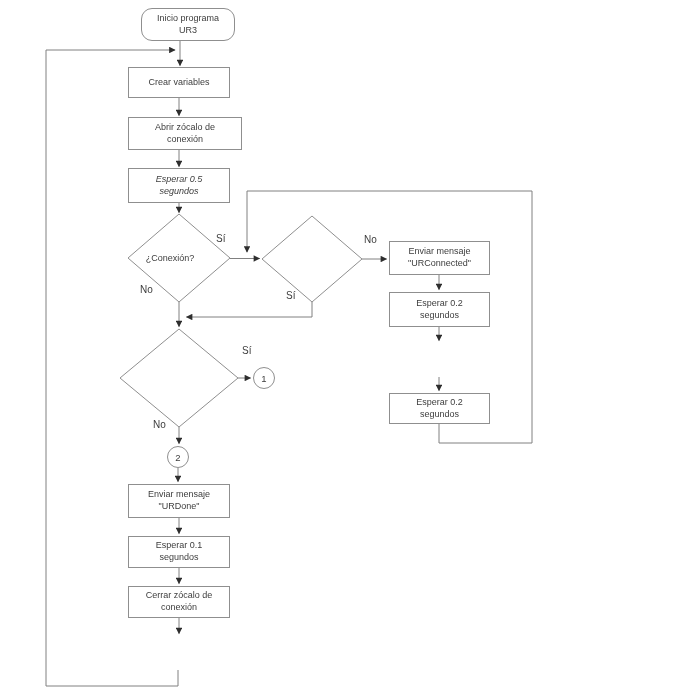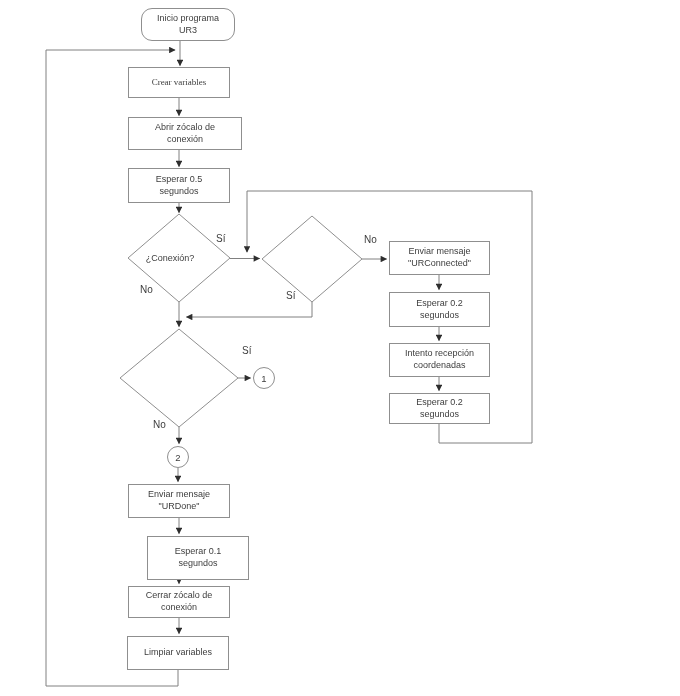--- a/index.html
+++ b/index.html
@@ -102,48 +102,45 @@
     <g stroke="#8f8f8f" stroke-width="1" fill="#ffffff">
       <polygon points="179,214 230,258 179,302 128,258"></polygon>
       <polygon points="312,216 362,259 312,302 262,259"></polygon>
       <polygon points="179,329 238,378 179,427 120,378"></polygon>
     </g>
   </svg>
 
   <div class="node terminator" style="left:133px; top:8px; width:94px; height:33px;margin-left:8px;">Inicio programa
 UR3</div>
 
-  <div class="node" style="left:128px; top:67px; width:102px; height:31px;font-family:Liberation Serif, serif;">Crear variables</div>
+  <div class="node" style="left:128px; top:67px; width:102px; height:31px;">Crear variables</div>
   <div class="node" style="left:128px; top:117px; width:114px; height:33px;">Abrir zócalo de
 conexión</div>
-  <div class="node" style="left:128px; top:168px; width:102px; height:35px;">Esperar 0.5
+  <div class="node" style="left:128px; top:168px; width:102px; height:35px;font-style:italic;">Esperar 0.5
 segundos</div>
 
   <div class="diamond-label" style="left:120px; top:252px; width:100px; height:13px;">¿Conexión?</div>
 
   <div class="edge-label" style="left:216px; top:233px;">Sí</div>
   <div class="edge-label" style="left:140px; top:284px;">No</div>
   <div class="edge-label" style="left:364px; top:234px;">No</div>
   <div class="edge-label" style="left:286px; top:290px;">Sí</div>
   <div class="edge-label" style="left:242px; top:345px;">Sí</div>
   <div class="edge-label" style="left:153px; top:419px;">No</div>
 
   <div class="node" style="left:389px; top:241px; width:101px; height:34px;">Enviar mensaje
 "URConnected"</div>
   <div class="node" style="left:389px; top:292px; width:101px; height:35px;">Esperar 0.2
 segundos</div>
-  <div class="node" style="left:389px; top:343px; width:101px; height:34px;">Intento recepción
-coordenadas</div>
   <div class="node" style="left:389px; top:393px; width:101px; height:31px;">Esperar 0.2
 segundos</div>
 
   <div class="circle-node" style="left:253px; top:367px;">1</div>
   <div class="circle-node" style="left:167px; top:446px;">2</div>
 
   <div class="node" style="left:128px; top:484px; width:102px; height:34px;">Enviar mensaje
 "URDone"</div>
-  <div class="node" style="left:128px; top:536px; width:102px; height:44px;margin-left:19px;">Esperar 0.1
+  <div class="node" style="left:128px; top:536px; width:102px; height:32px;">Esperar 0.1
 segundos</div>
   <div class="node" style="left:128px; top:586px; width:102px; height:32px;">Cerrar zócalo de
 conexión</div>
-  <div class="node" style="left:127px; top:636px; width:102px; height:34px;">Limpiar variables</div>
 
 </div>
 
 </body></html>

